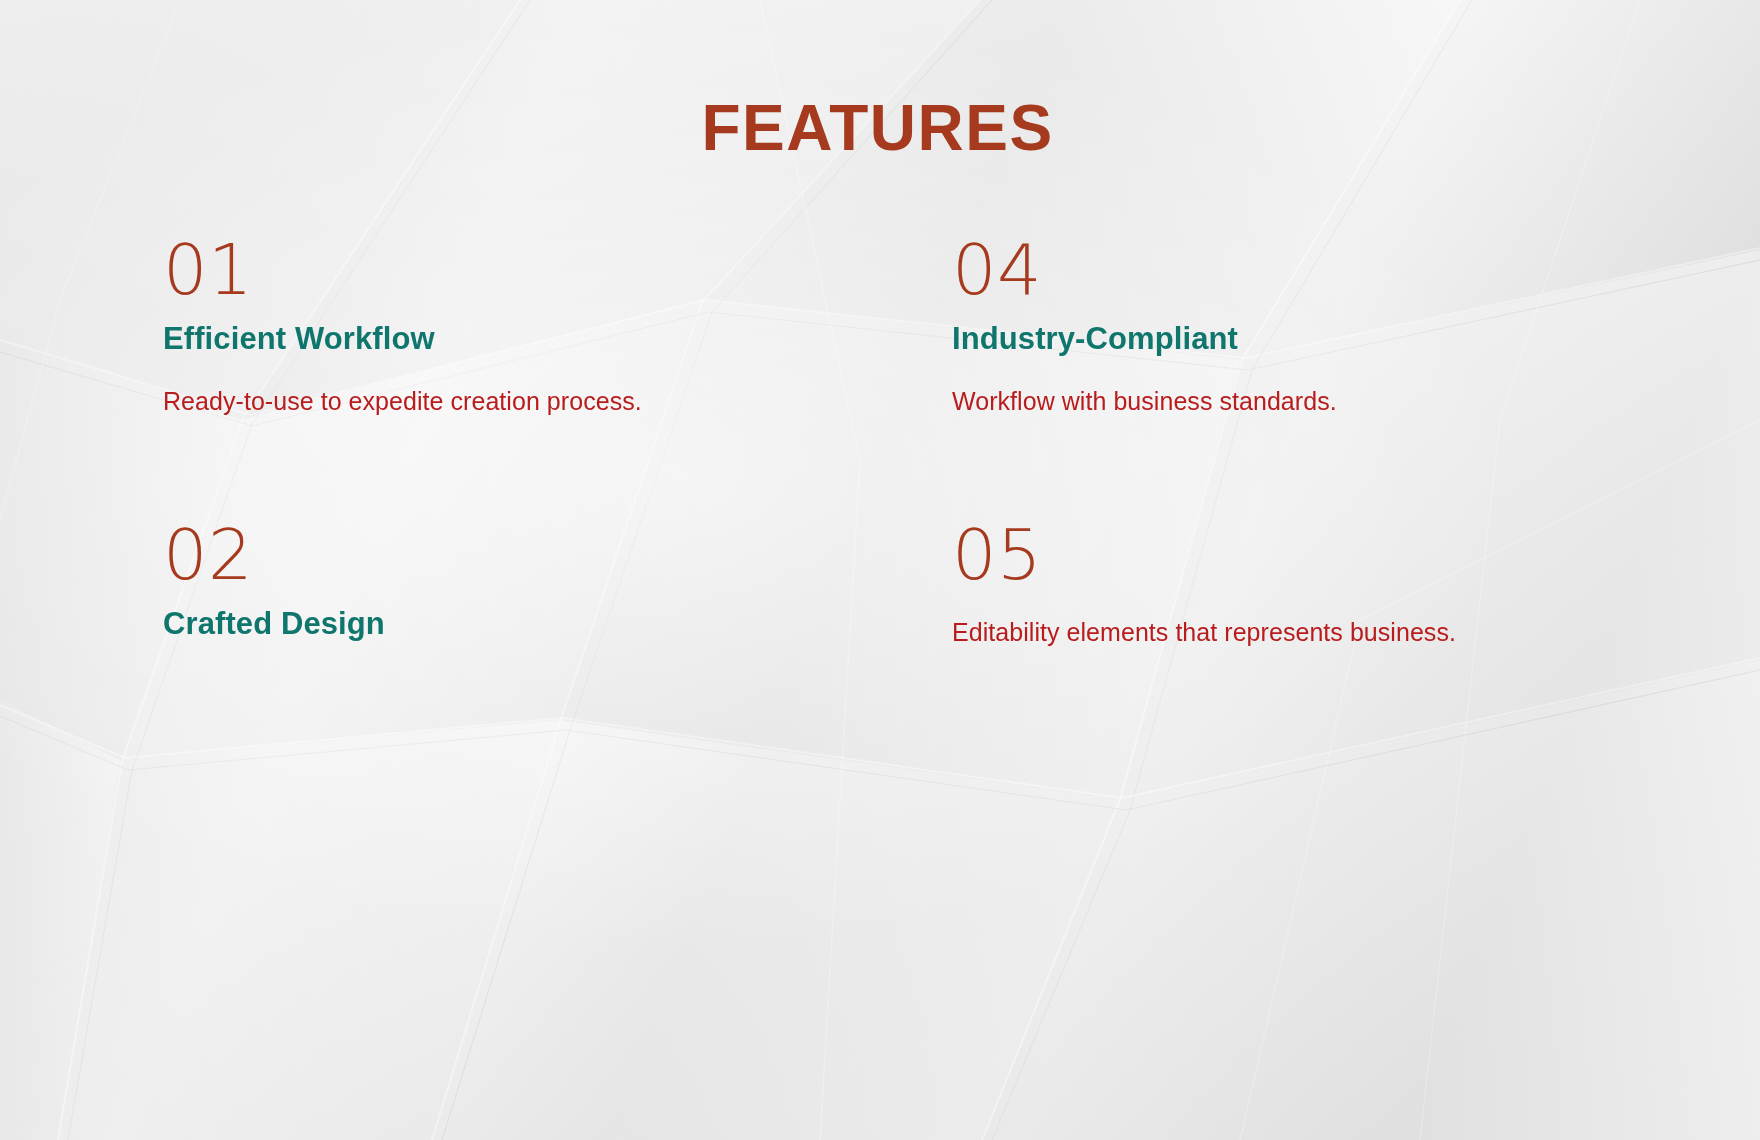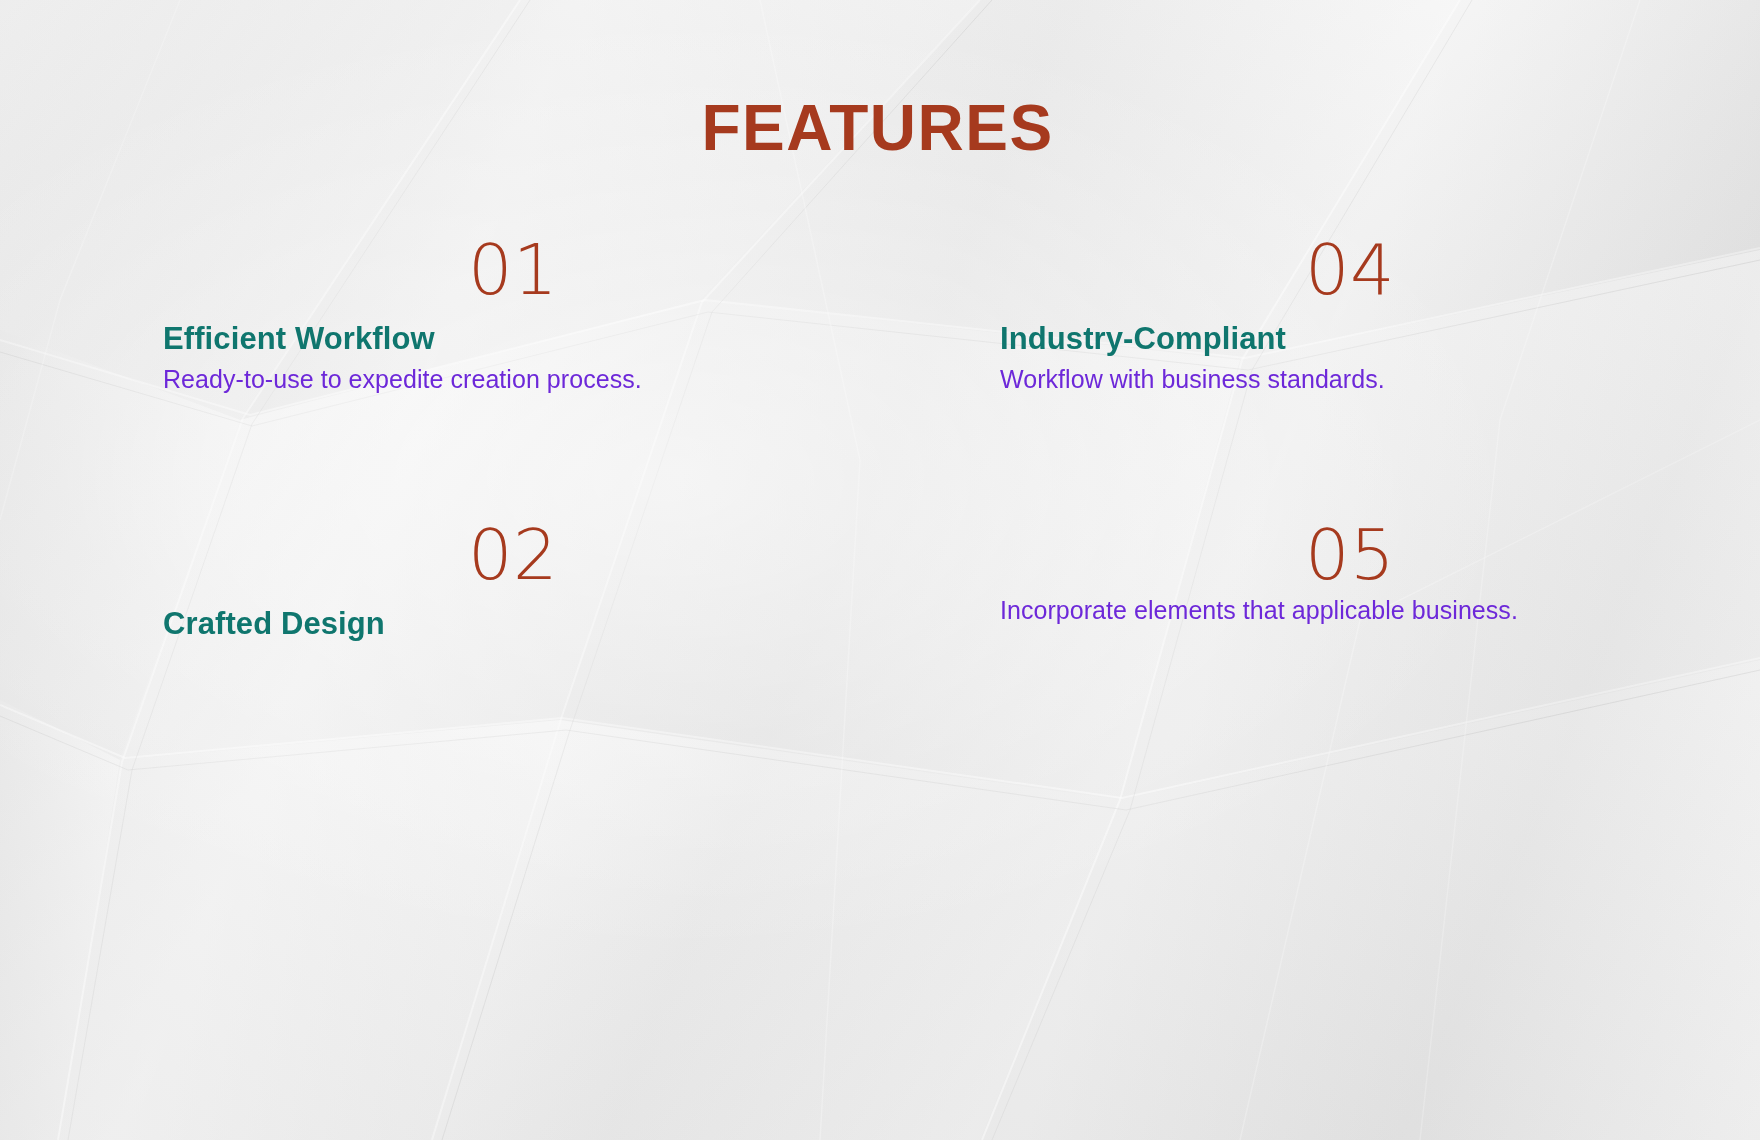--- a/index.html
+++ b/index.html
@@ -58,50 +58,49 @@
     color: #A63A1E;
     line-height: 1;
   }
 
   .feature {
     position: absolute;
     width: 700px;
   }
 
   .col-left  { left: 163px; }
-  .col-right { left: 1000px; }
+  .col-right { left: 952px; }
 
   .row-1 { top: 238px; }
   .row-2 { top: 523px; }
   .row-3 { top: 808px; }
 
   .feature-number {
     font-family: "DejaVu Sans", sans-serif;
     font-size: 70px;
     font-weight: 300;
     color: #A63A1E;
     line-height: 0.92;
     letter-spacing: 0.5px;
-    text-align: center;
   }
 
   .feature-title {
     margin-top: 20px;
     font-size: 31px;
     font-weight: bold;
     color: #0f766e;
     line-height: 1.1;
     letter-spacing: 0.1px;
   }
 
   .feature-desc {
-    margin-top: 8px;
+    margin-top: 30px;
     font-size: 25px;
     font-weight: normal;
-    color: #6d28d9;
+    color: #b91c1c;
     line-height: 1.2;
     letter-spacing: 0.05px;
   }
 </style>
 </head>
 <body>
 
 <div id="bg-texture">
   <svg viewBox="0 0 1760 1140" preserveAspectRatio="none" xmlns="http://www.w3.org/2000/svg">
     <defs>
@@ -172,16 +171,16 @@
 
 
   <div class="feature col-right row-1">
     <div class="feature-number">04</div>
     <div class="feature-title">Industry-Compliant</div>
     <div class="feature-desc">Workflow with business standards.</div>
   </div>
 
   <div class="feature col-right row-2">
     <div class="feature-number">05</div>
-    <div class="feature-desc">Incorporate elements that applicable business.</div>
+    <div class="feature-desc">Editability elements that represents business.</div>
   </div>
 
 </div>
 
 </body></html>

